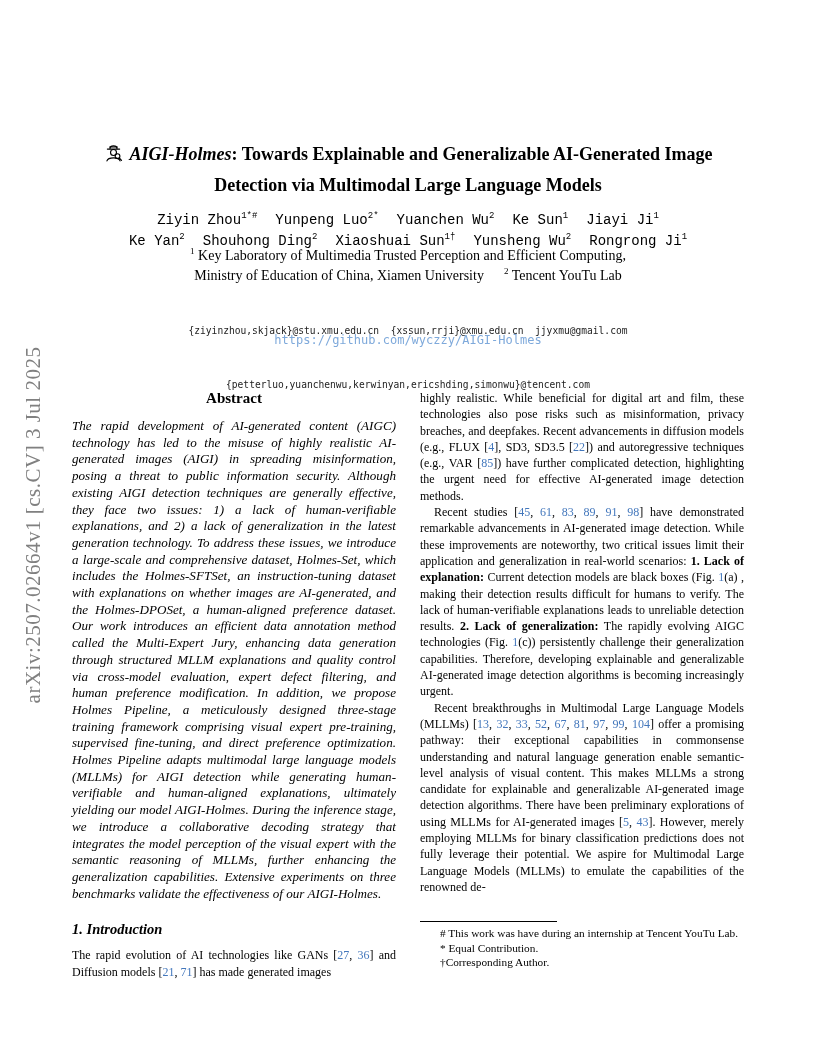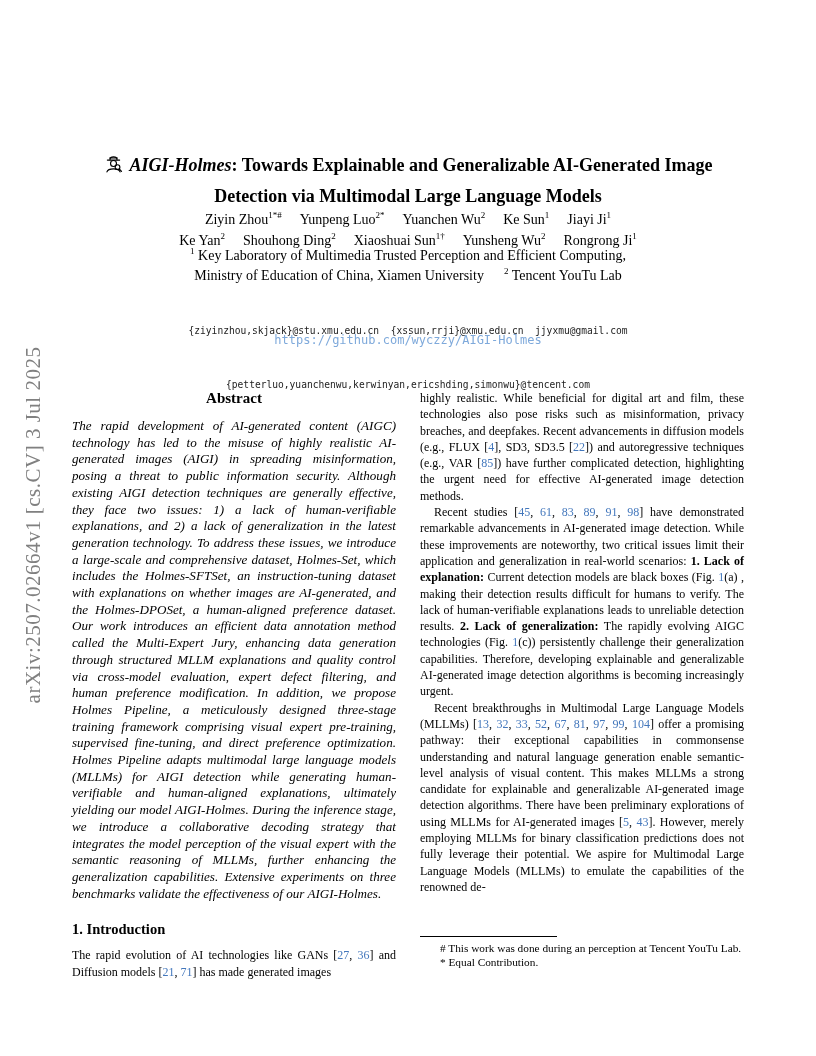--- a/index.html
+++ b/index.html
@@ -23,30 +23,30 @@
     position:absolute;
     left:33px;top:525px;
     transform:translate(-50%,-50%) rotate(-90deg);
     white-space:nowrap;
     font-size:21px;
     color:var(--sidebar);
     letter-spacing:.5px;
   }
   
   .title{
-    position:absolute;top:152px;left:0;width:816px;
+    position:absolute;top:141px;left:0;width:816px;
     text-align:center;font-weight:bold;font-size:18px;line-height:26.5px;
   }
   .title-icon{display:inline-block;vertical-align:-4px;margin-right:5px;}
   .title-em{font-style:italic;}
   .authors{
     position:absolute;top:210px;left:72px;width:672px;
     text-align:center;font-size:14px;line-height:20.5px;
   }
-  .author{margin:8px 9px;white-space:nowrap;}
+  .author{margin:8px 9px;white-space:nowrap;font-family:Liberation Mono, monospace;}
   .author sup,.affil sup{font-size:9px;vertical-align:super;line-height:0;}
   .affil{
     position:absolute;top:246px;left:72px;width:672px;
     text-align:center;font-size:14px;line-height:20px;
   }
   .affil-gap{display:inline-block;width:20px;}
   .emails{
     position:absolute;top:286px;left:72px;width:672px;
     text-align:center;
     font-family:"DejaVu Sans Mono",monospace;
@@ -71,21 +71,21 @@
     font-size:15px;font-weight:bold;text-align:center;
     margin-bottom:11px;
   }
   .abstract-body{
     font-style:italic;
     font-size:13.1px;line-height:16.7px;
     text-align:justify;
   }
   .section-heading{
     font-size:14.5px;font-weight:bold;
-    margin-top:19px;margin-bottom:9px;
+    margin-top:19px;margin-bottom:9px;font-style:italic;
   }
   .body-par{
     font-size:12px;line-height:16.3px;
     text-align:justify;
   }
   .body-par.indent{text-indent:14px;}
   .cite{color:var(--cite);}
   .figref{color:var(--cite);}
   .bf{font-weight:bold;}
   
@@ -144,20 +144,21 @@
       <p class="body-par">The rapid evolution of AI technologies like GANs [<span class="cite">27</span>, <span class="cite">36</span>] and Diffusion models [<span class="cite">21</span>, <span class="cite">71</span>] has made generated images</p>
     </div>
 
     <div class="col col-right">
       <p class="body-par">highly realistic.  While beneficial for digital art and film, these technologies also pose risks such as misinformation, privacy breaches, and deepfakes.  Recent advancements in diffusion models (e.g., FLUX [<span class="cite">4</span>], SD3, SD3.5 [<span class="cite">22</span>]) and autoregressive techniques (e.g., VAR [<span class="cite">85</span>]) have further complicated detection, highlighting the urgent need for effective AI-generated image detection methods.</p>
       <p class="body-par indent">Recent studies [<span class="cite">45</span>, <span class="cite">61</span>, <span class="cite">83</span>, <span class="cite">89</span>, <span class="cite">91</span>, <span class="cite">98</span>] have demonstrated remarkable advancements in AI-generated image detection. While these improvements are noteworthy, two critical issues limit their application and generalization in real-world scenarios: <span class="bf">1. Lack of explanation:</span> Current detection models are black boxes (Fig. <span class="figref">1</span>(a) , making their detection results difficult for humans to verify. The lack of human-verifiable explanations leads to unreliable detection results. <span class="bf">2. Lack of generalization:</span> The rapidly evolving AIGC technologies (Fig. <span class="figref">1</span>(c)) persistently challenge their generalization capabilities. Therefore, developing explainable and generalizable AI-generated image detection algorithms is becoming increasingly urgent.</p>
       <p class="body-par indent">Recent breakthroughs in Multimodal Large Language Models (MLLMs) [<span class="cite">13</span>, <span class="cite">32</span>, <span class="cite">33</span>, <span class="cite">52</span>, <span class="cite">67</span>, <span class="cite">81</span>, <span class="cite">97</span>, <span class="cite">99</span>, <span class="cite">104</span>] offer a promising pathway: their exceptional capabilities in commonsense understanding and natural language generation enable semantic-level analysis of visual content. This makes MLLMs a strong candidate for explainable and generalizable AI-generated image detection algorithms. There have been preliminary explorations of using MLLMs for AI-generated images [<span class="cite">5</span>, <span class="cite">43</span>]. However, merely employing MLLMs for binary classification predictions does not fully leverage their potential. We aspire for Multimodal Large Language Models (MLLMs) to emulate the capabilities of the renowned de-</p>
       <div class="footnote-block">
         <div class="footnote-rule"></div>
         <div>
-            <div class="footnote"># This work was done during an perception at Tencent YouTu Lab.</div>
+            <div class="footnote"># This work was have during an internship at Tencent YouTu Lab.</div>
             <div class="footnote">* Equal Contribution.</div>
+            <div class="footnote">†Corresponding Author.</div>
           </div>
       </div>
     </div>
 
   </div>
 </div>
 
 </body></html>

